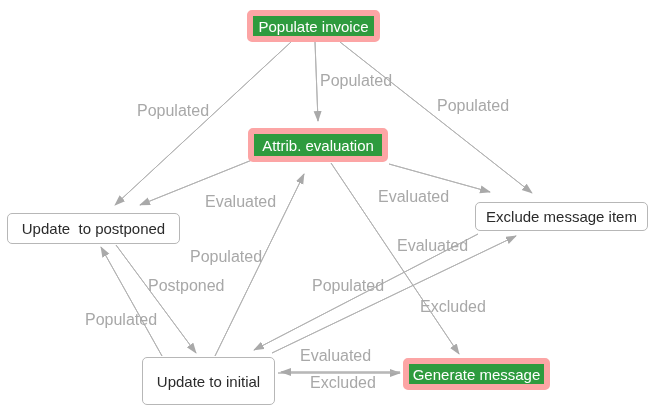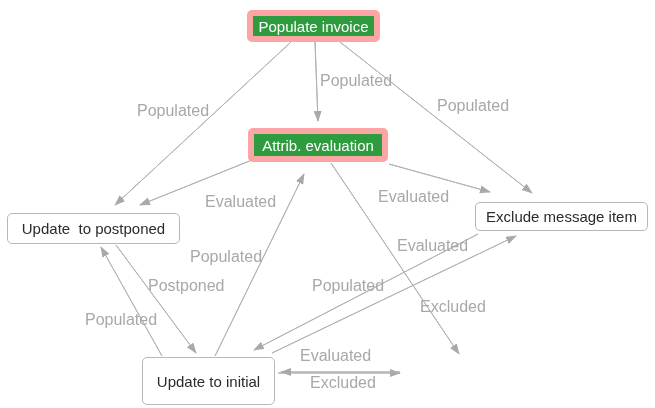--- a/index.html
+++ b/index.html
@@ -66,20 +66,21 @@
   <div class="node green" style="left:247px;top:10px;width:133px;height:32px;">Populate invoice</div>
 
   <div class="node green" style="left:248px;top:128px;width:140px;height:34px;">Attrib. evaluation</div>
 
   <div class="node white" style="left:7px;top:213px;width:173px;height:31px;">Update  to postponed</div>
 
   <div class="node white" style="left:475px;top:202px;width:173px;height:29px;">Exclude message item</div>
 
   <div class="node white" style="left:142px;top:357px;width:133px;height:48px;">Update to initial</div>
 
+  <div class="node green" style="left:403px;top:358px;width:147px;height:32px;">Generate message</div>
 
   <div class="edge-label" style="left:320px;top:72px;">Populated</div>
 
   <div class="edge-label" style="left:137px;top:102px;">Populated</div>
 
   <div class="edge-label" style="left:437px;top:97px;">Populated</div>
 
   <div class="edge-label" style="left:205px;top:193px;">Evaluated</div>
 
   <div class="edge-label" style="left:378px;top:188px;">Evaluated</div>

